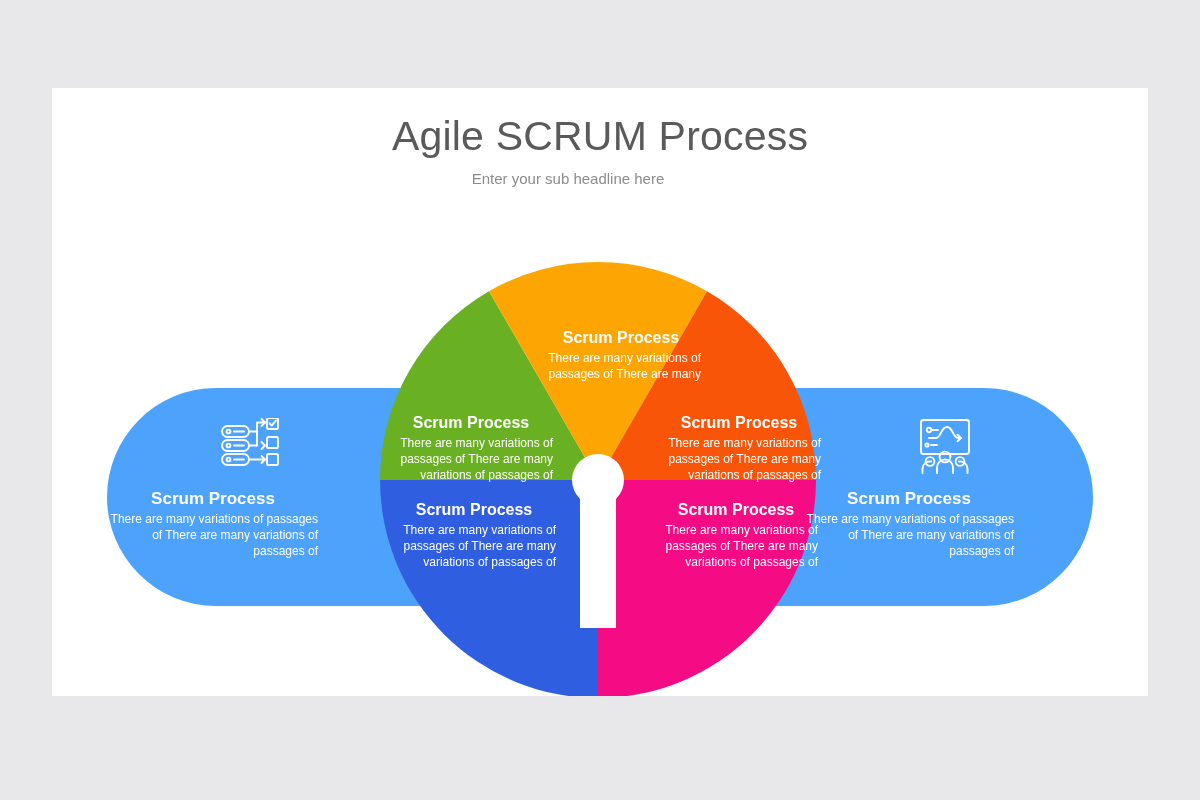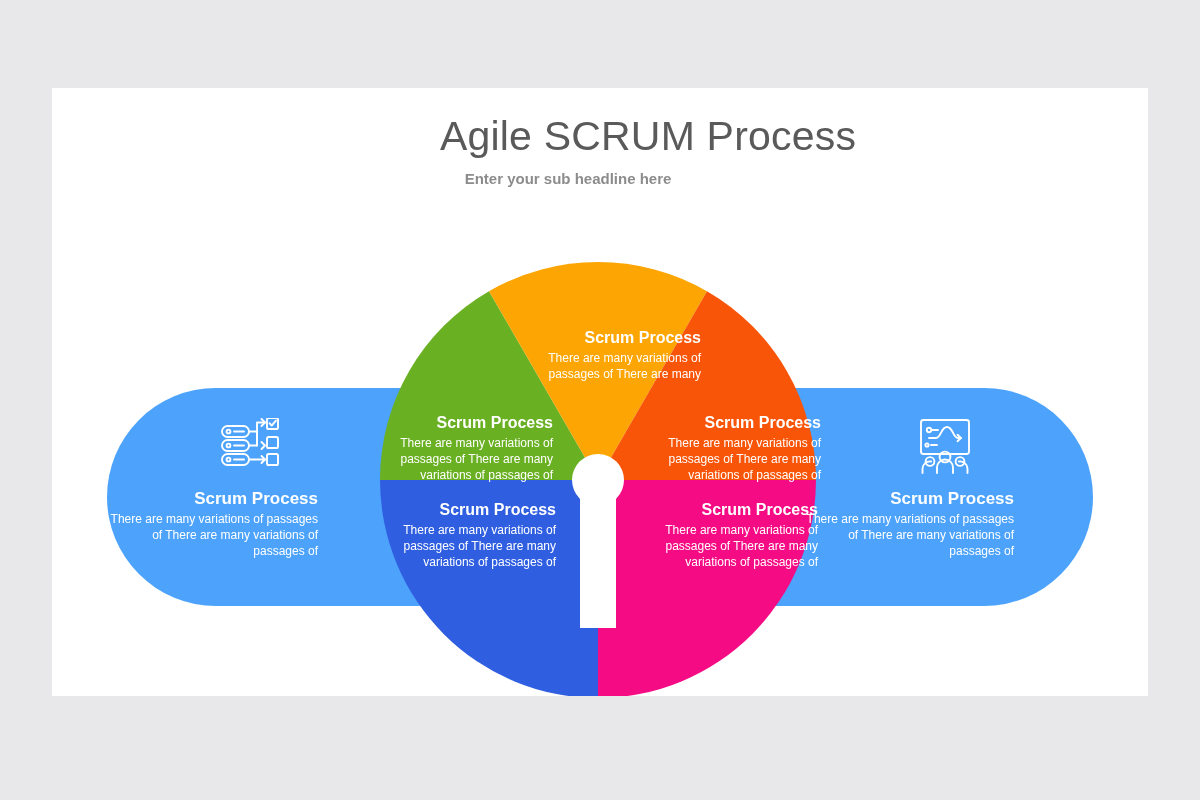--- a/index.html
+++ b/index.html
@@ -29,30 +29,29 @@
     position: absolute;
     left: 0;
     top: 25px;
     width: 1096px;
     text-align: center;
     font-size: 41px;
     font-weight: 400;
     color: #5a5a5a;
     letter-spacing: 0.2px;
     white-space: nowrap;
-    padding-left: 48px;
   }
   #subtitle {
     position: absolute;
     left: 0;
     top: 82px;
     width: 1032px;
     text-align: center;
     font-size: 15px;
-    font-weight: 700;
+    font-weight: 400;
     color: #8c8c8c;
     white-space: nowrap;
   }
 
   
   #graphic {
     position: absolute;
     left: 0;
     top: 0;
     width: 1096px;
@@ -70,21 +69,20 @@
     text-align: center;
     color: #ffffff;
     pointer-events: none;
   }
   .seg-head {
     font-size: 16px;
     font-weight: 700;
     line-height: 1.25;
     margin-bottom: 3px;
     white-space: nowrap;
-    text-align: right;
   }
   .seg-body {
     font-size: 12px;
     font-weight: 400;
     line-height: 1.33;
     text-align: right;
   }
 
   
   .pill-text .seg-head { font-size: 17px; }

